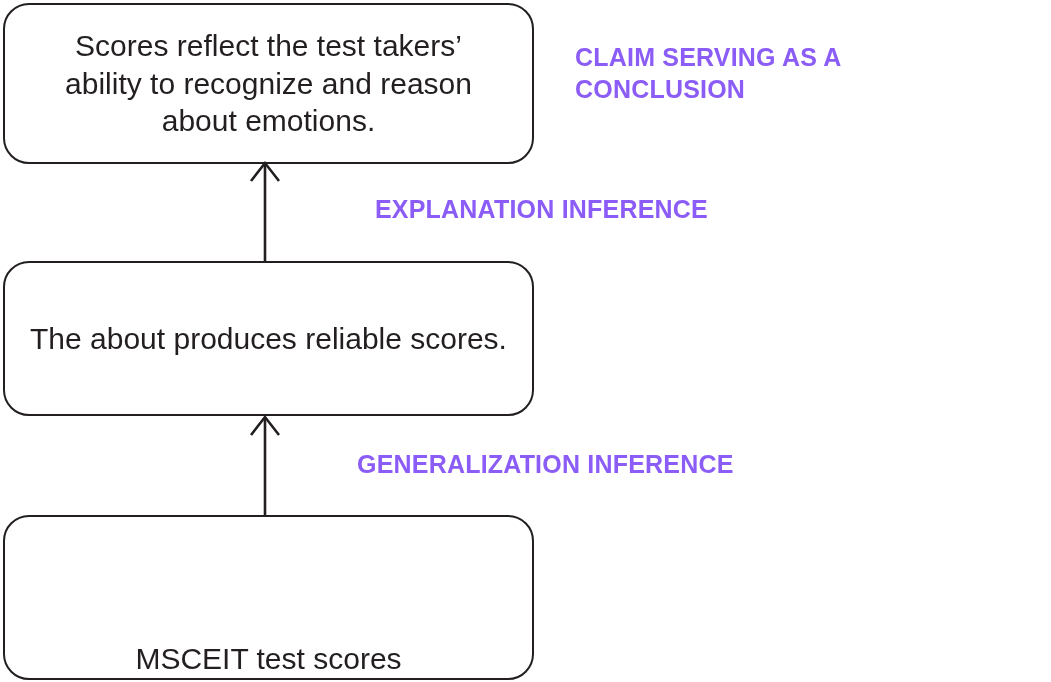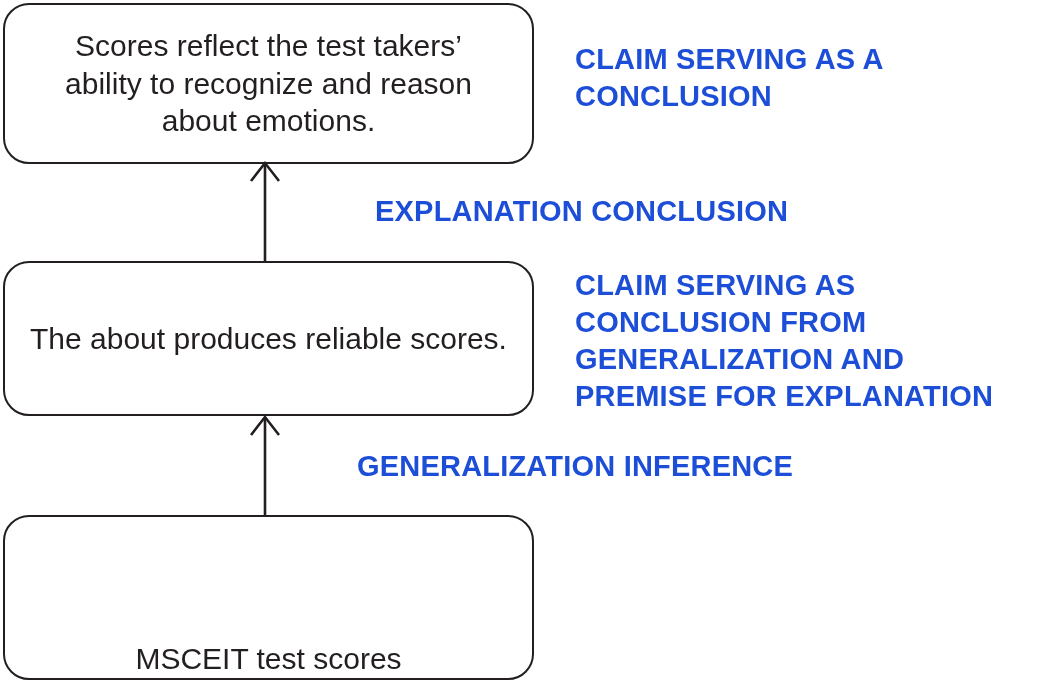--- a/index.html
+++ b/index.html
@@ -91,24 +91,24 @@
     stroke-width: 2.6;
     stroke-linecap: butt;
     stroke-linejoin: miter;
   }
 
   
   .anno {
     position: absolute;
     font-family: "Liberation Sans", sans-serif;
     font-weight: bold;
-    font-size: 29px;
+    font-size: 25px;
     line-height: 1.28;
     letter-spacing: 0.2px;
-    color: #1d4ed8;
+    color: #8b5cf6;
     white-space: pre-line;
   }
 
   #label-conclusion {
     left: 575px;
     top: 41px;
     width: 470px;
   }
   #label-explanation-inference {
     left: 375px;
@@ -140,39 +140,35 @@
     <div class="node-text">Scores reflect the test takers’
 ability to recognize and reason
 about emotions.</div>
   </div>
 
   <svg class="arrow-svg" id="arrow-upper" viewBox="0 0 80 105">
     <path class="arrow-shape" d="M 40 105 L 40 3"></path>
     <path class="arrow-shape" d="M 26 21 L 40 3 L 54 21"></path>
   </svg>
 
-  <div class="anno" id="label-explanation-inference">EXPLANATION CONCLUSION</div>
+  <div class="anno" id="label-explanation-inference">EXPLANATION INFERENCE</div>
 
   <div class="node-box" id="box-intermediate">
     <div class="node-text">The about produces reliable scores.</div>
   </div>
 
   <svg class="arrow-svg" id="arrow-lower" viewBox="0 0 80 104">
     <path class="arrow-shape" d="M 40 104 L 40 3"></path>
     <path class="arrow-shape" d="M 26 21 L 40 3 L 54 21"></path>
   </svg>
 
   <div class="anno" id="label-generalization-inference">GENERALIZATION INFERENCE</div>
 
   <div class="node-box" id="box-premise">
     <div class="node-text">MSCEIT test scores</div>
   </div>
 
   <div class="anno" id="label-conclusion">CLAIM SERVING AS A
 CONCLUSION</div>
 
-  <div class="anno" id="label-intermediate">CLAIM SERVING AS
-CONCLUSION FROM
-GENERALIZATION AND
-PREMISE FOR EXPLANATION</div>
 
 
 </div>
 
 </body></html>

